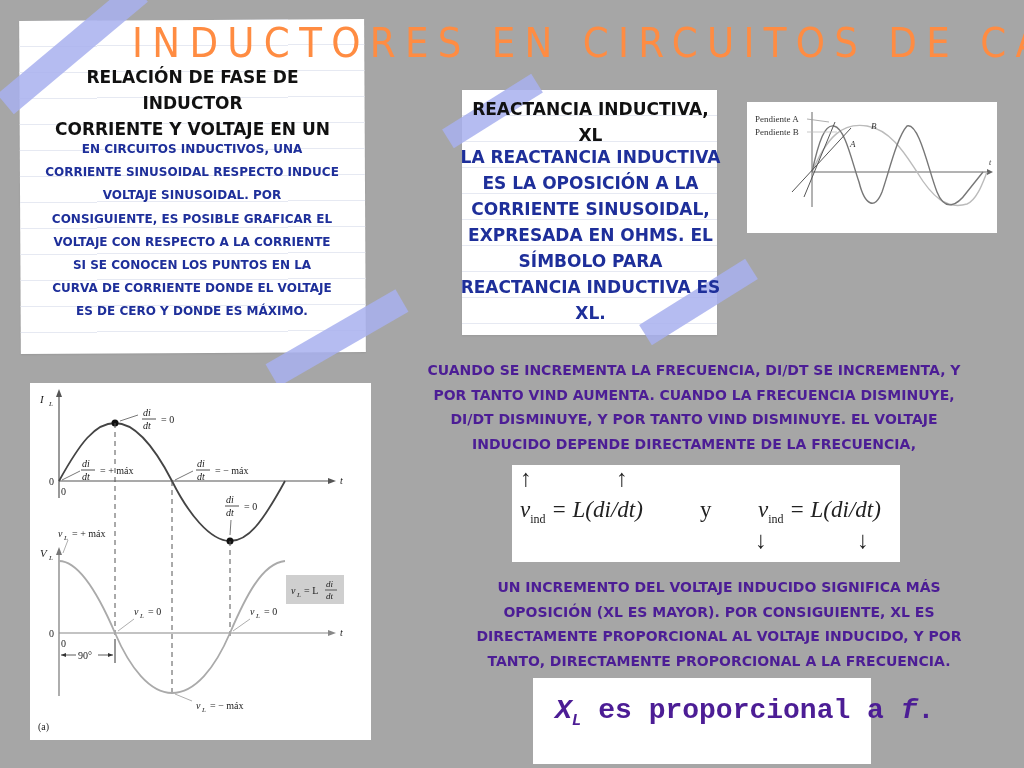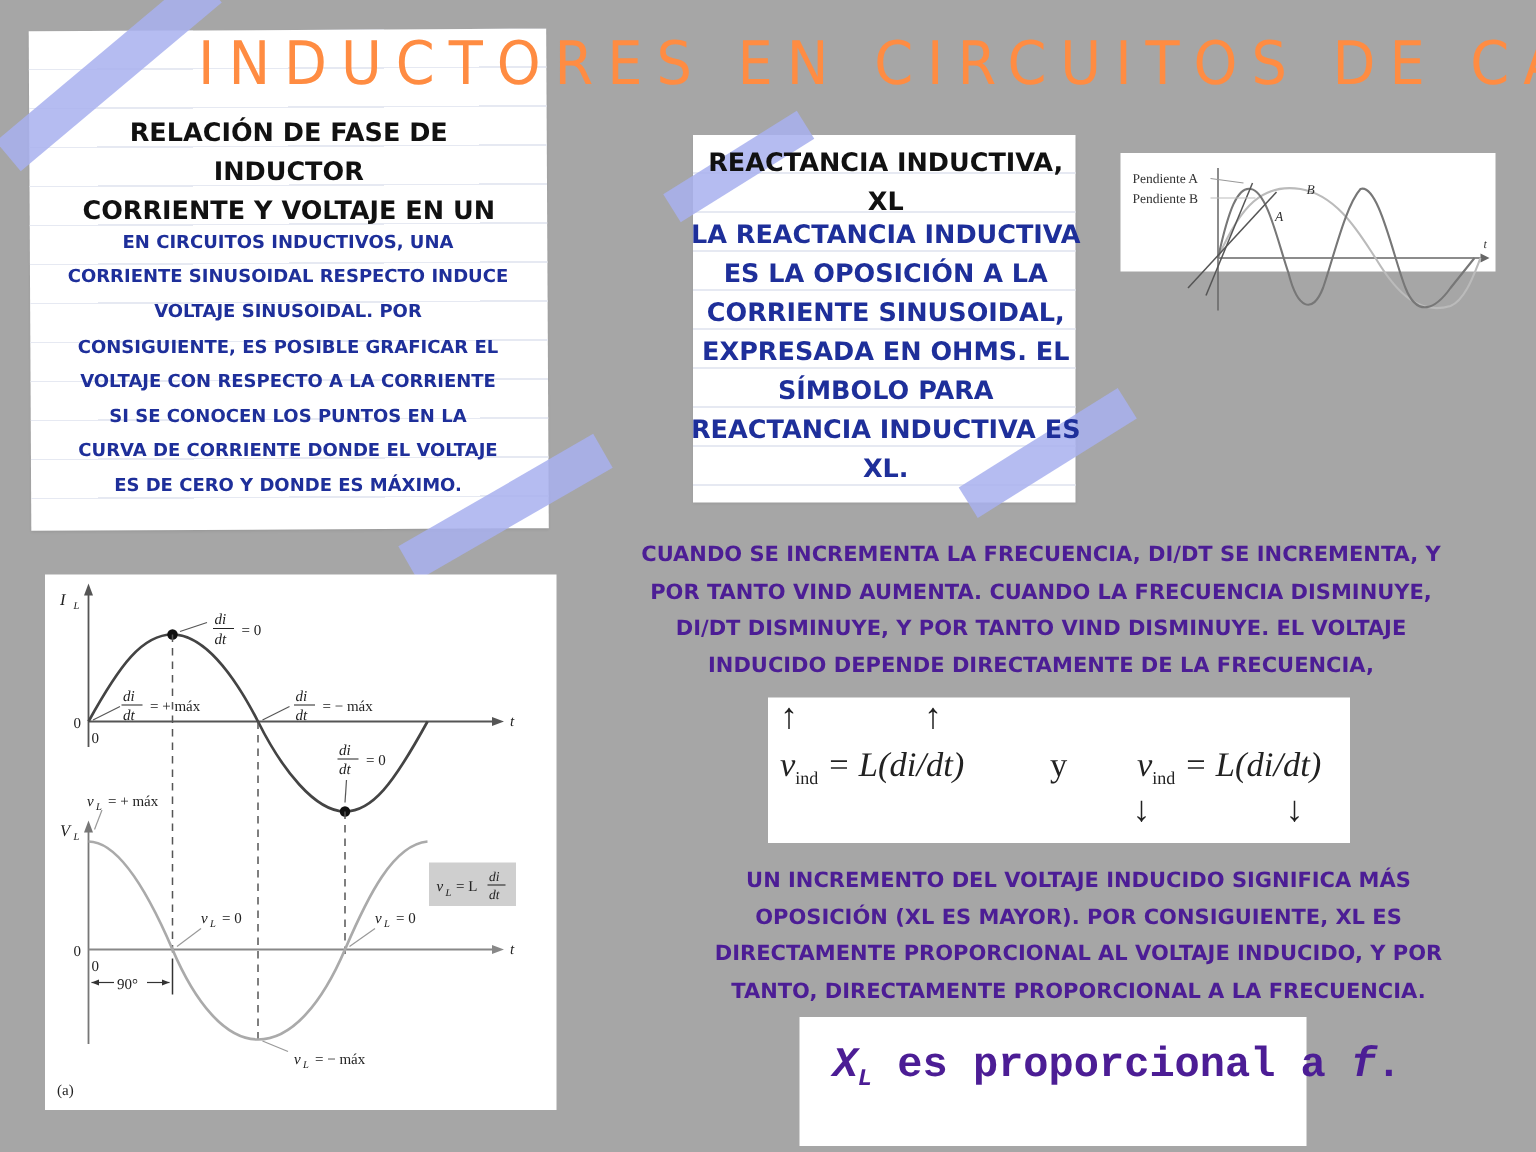--- a/index.html
+++ b/index.html
@@ -44,21 +44,21 @@
 
 <div class="paper" style="left:462px; top:90px; width:255px; height:245px;"></div>
 
 <div class="tape" style="left:-15px; top:35px; width:175px; transform:rotate(-40deg);"></div>
 <div class="tape" style="left:262px; top:325px; width:150px; transform:rotate(-30deg);"></div>
 <div class="tape" style="left:440px; top:100px; width:105px; height:22px; transform:rotate(-32deg);"></div>
 <div class="tape" style="left:636px; top:290px; width:125px; height:24px; transform:rotate(-32deg);"></div>
 
 <div class="title">INDUCTORES EN CIRCUITOS DE CA</div>
 
-<div style="position:absolute; left:20px; top:76px; width:345px;">
+<div style="position:absolute; left:20px; top:64px; width:345px;">
   <div class="h-black" style="font-size:17px; line-height:26px;">
     <div>RELACIÓN DE FASE DE</div>
     <div>INDUCTOR</div>
     <div>CORRIENTE Y VOLTAJE EN UN</div>
   </div>
   <div class="p-blue" style="font-size:12px; line-height:23.2px; margin-top:-4px; margin-left:-8px; width:360px;text-align:center;">
     <div>EN CIRCUITOS INDUCTIVOS, UNA</div>
     <div>CORRIENTE SINUSOIDAL RESPECTO INDUCE</div>
     <div>VOLTAJE SINUSOIDAL. POR</div>
     <div>CONSIGUIENTE, ES POSIBLE GRAFICAR EL</div>
@@ -78,21 +78,21 @@
     <div>LA REACTANCIA INDUCTIVA</div>
     <div>ES LA OPOSICIÓN A LA</div>
     <div>CORRIENTE SINUSOIDAL,</div>
     <div>EXPRESADA EN OHMS. EL</div>
     <div>SÍMBOLO PARA</div>
     <div>REACTANCIA INDUCTIVA ES</div>
     <div>XL.</div>
   </div>
 </div>
 
-<div class="figbox" style="left:747px; top:102px; width:250px; height:79px;">
+<div class="figbox" style="left:747px; top:102px; width:250px; height:131px;">
   <svg width="250" height="111" viewBox="0 0 250 111">
 
     <line x1="65" y1="10" x2="65" y2="105" stroke="#666" stroke-width="1"></line>
     <line x1="65" y1="70" x2="240" y2="70" stroke="#666" stroke-width="1"></line>
     <polygon points="240,67 246,70 240,73" fill="#666"></polygon>
 
     <path d="M65,70 C80,35 95,20 120,24 C145,28 160,55 170,70 C185,95 200,108 220,102 C230,98 236,80 240,70" fill="none" stroke="#bbb" stroke-width="1.4"></path>
 
     <path d="M65,70 C72,38 78,22 87,24 C98,26 105,60 112,80 C118,104 128,108 135,90 C142,70 150,35 160,24 C172,20 182,70 190,90 C198,110 210,104 220,90 C228,80 232,75 236,70" fill="none" stroke="#777" stroke-width="1.4"></path>
 

